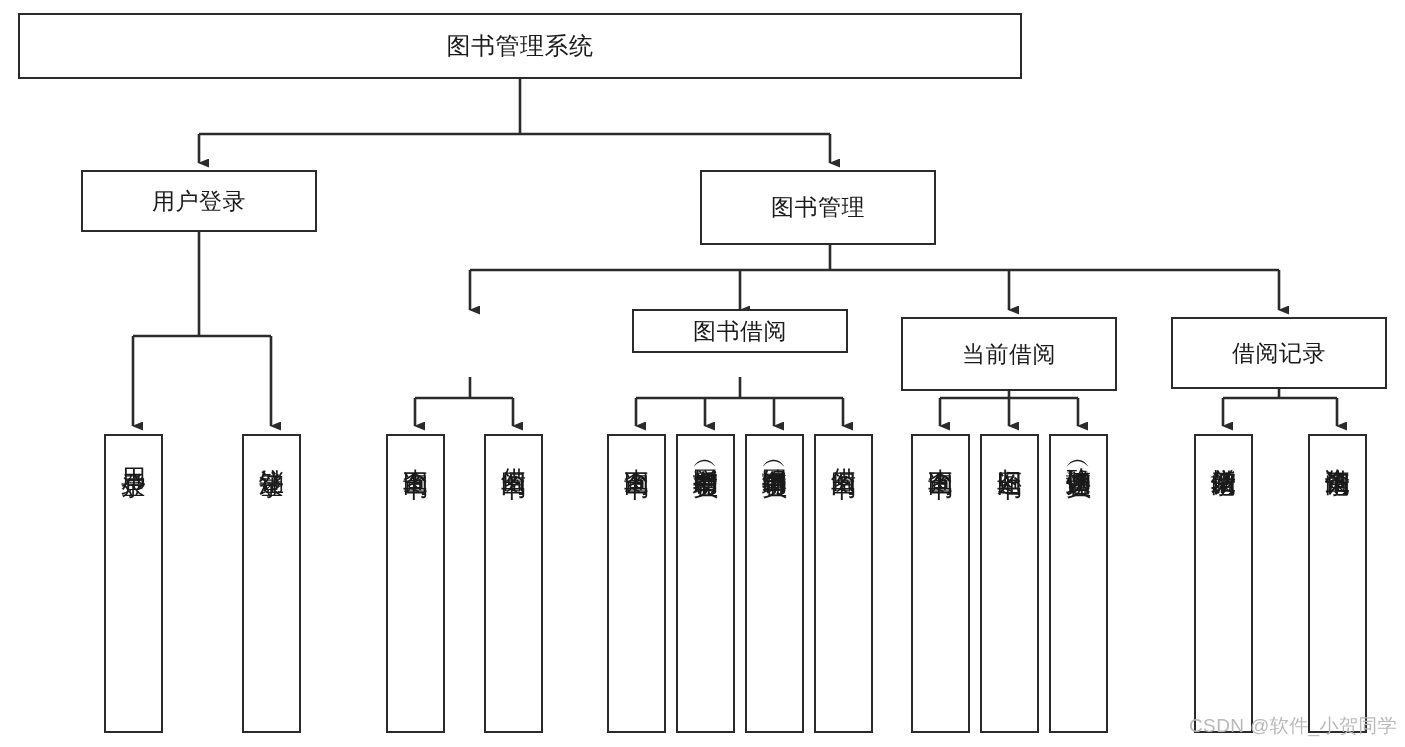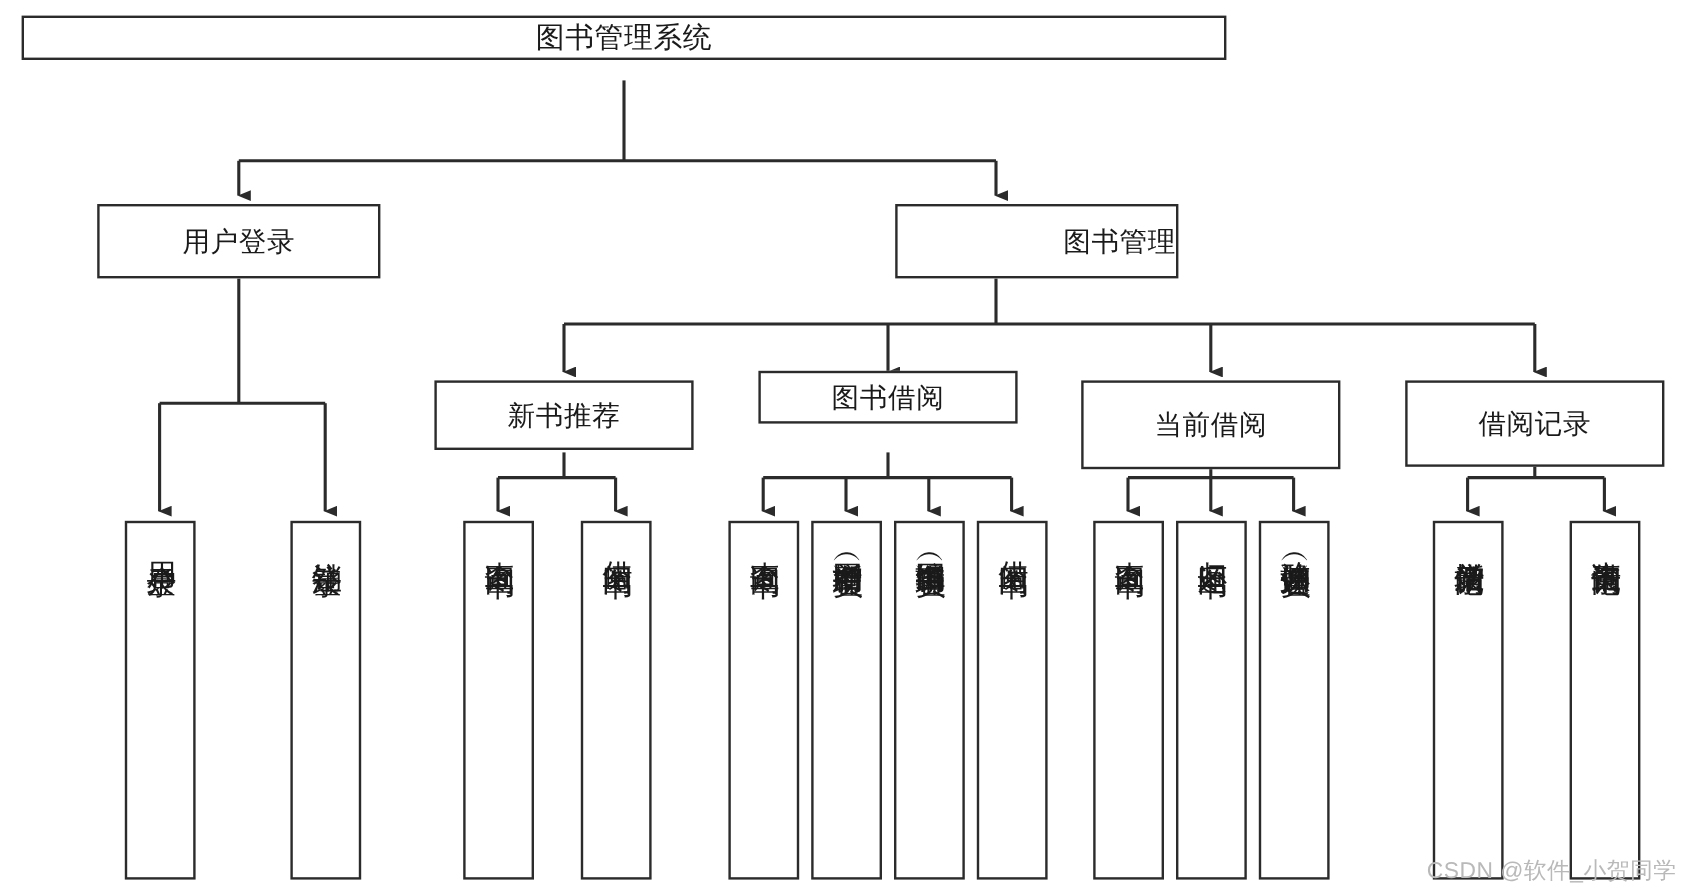--- a/index.html
+++ b/index.html
@@ -126,34 +126,31 @@
       <path d="M 1009,398 L 1009,426" marker-end="url(#arrowhead)"></path>
       <path d="M 1078,398 L 1078,426" marker-end="url(#arrowhead)"></path>
 
       <path d="M 1279,377 L 1279,398"></path>
       <path d="M 1223,398 L 1337,398"></path>
       <path d="M 1223,398 L 1223,426" marker-end="url(#arrowhead)"></path>
       <path d="M 1337,398 L 1337,426" marker-end="url(#arrowhead)"></path>
     </g>
   </svg>
 
-  <div class="node h root" style="left:18px; top:13px; width:1004px; height:37px;">
+  <div class="node h root" style="left:18px; top:13px; width:1004px; height:66px;">
     <span class="node-label">图书管理系统</span>
   </div>
 
   <div class="node h" style="left:81px; top:170px; width:236px; height:62px;">
     <span class="node-label">用户登录</span>
   </div>
-  <div class="node h" style="left:746px; top:170px; width:236px; height:62px;justify-content:flex-end;">
+  <div class="node h" style="left:700px; top:170px; width:236px; height:75px;">
     <span class="node-label">图书管理</span>
   </div>
 
-  <div class="node h" style="left:362px; top:317px; width:216px; height:58px;">
-    <span class="node-label">新书推荐</span>
-  </div>
   <div class="node h" style="left:632px; top:309px; width:216px; height:44px;">
     <span class="node-label">图书借阅</span>
   </div>
   <div class="node h" style="left:901px; top:317px; width:216px; height:74px;">
     <span class="node-label">当前借阅</span>
   </div>
   <div class="node h" style="left:1171px; top:317px; width:216px; height:72px;">
     <span class="node-label">借阅记录</span>
   </div>
 

